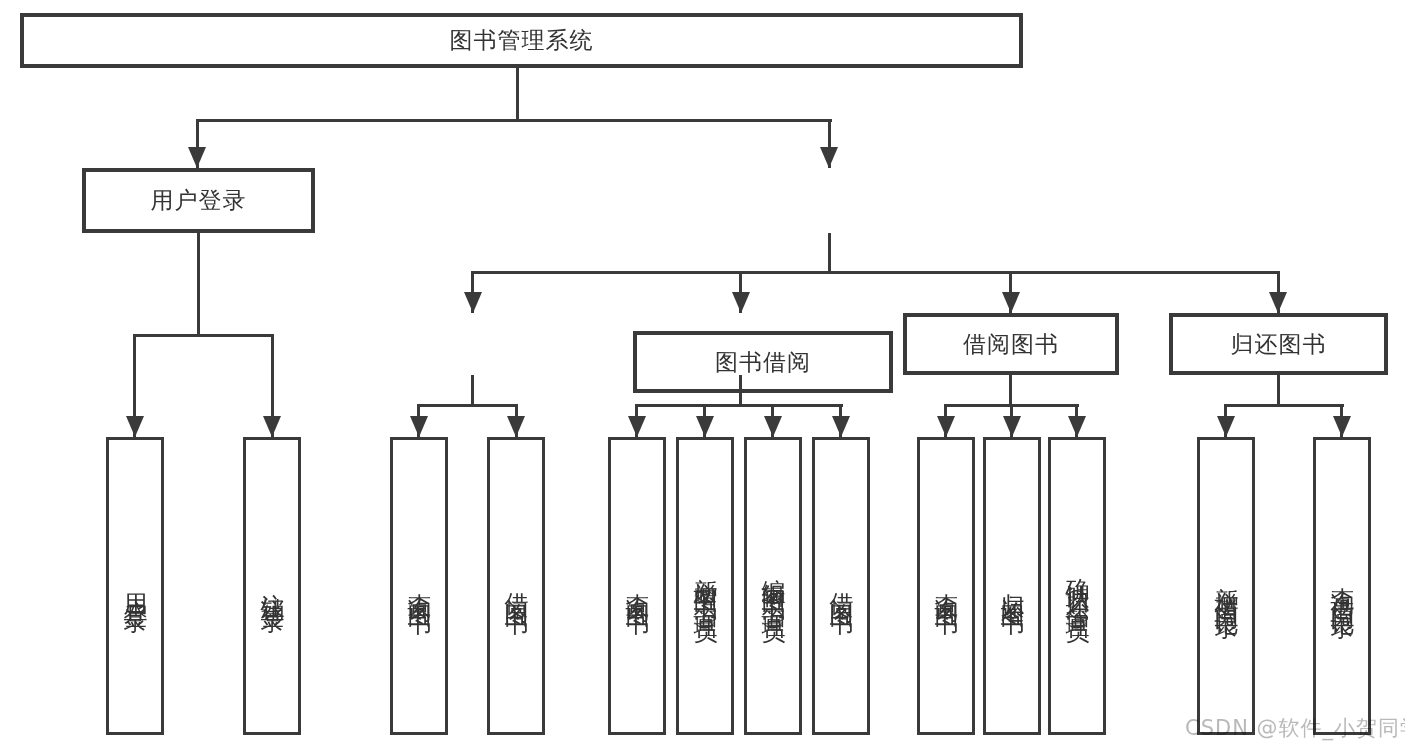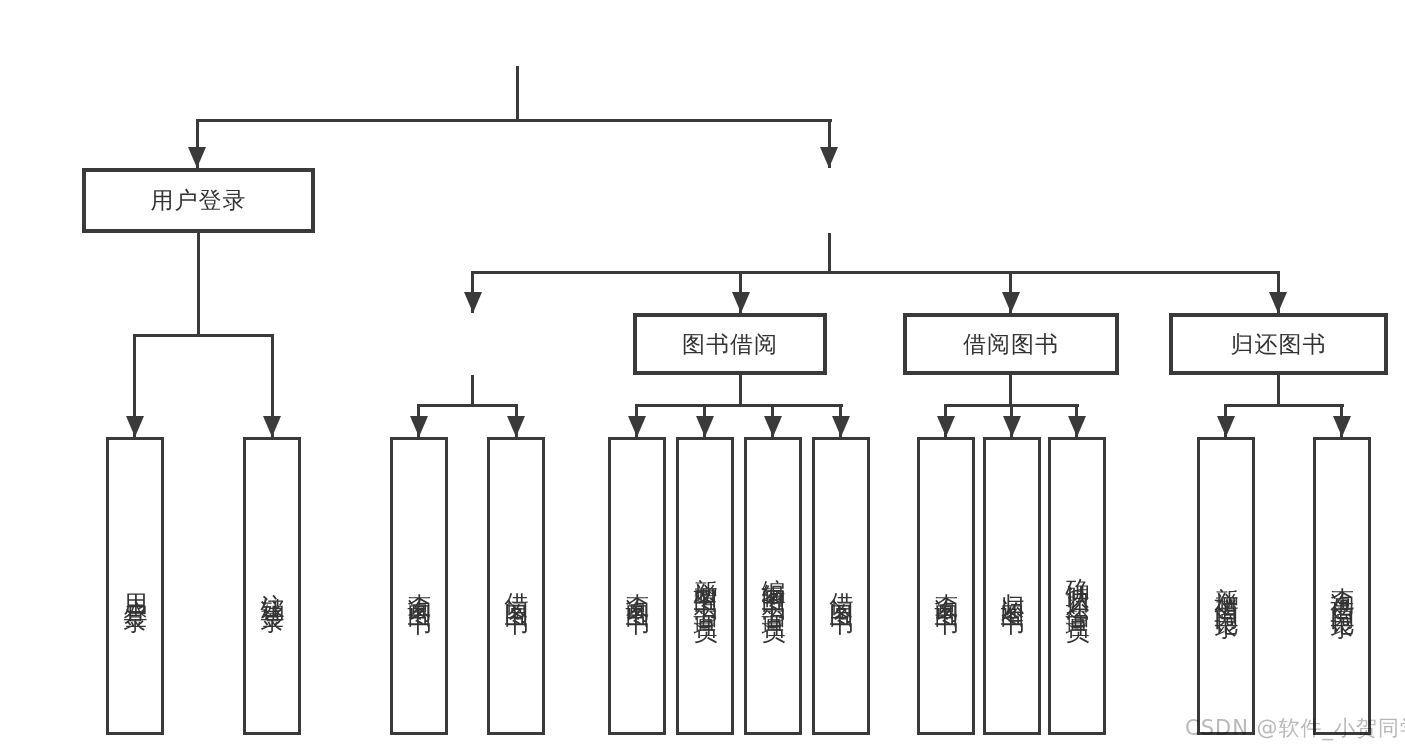--- a/index.html
+++ b/index.html
@@ -42,28 +42,31 @@
     position:absolute;left:1185px;top:714px;z-index:20;
     color:var(--wm);font-size:21px;letter-spacing:1px;
     mix-blend-mode:multiply;white-space:nowrap;
   }
 </style>
 </head>
 <body>
 
 <div class="canvas">
 
+  <div class="hbox" style="left:20px;top:13px;width:1003px;height:55px;">
+    <span>图书管理系统</span>
+  </div>
 
   <div class="hbox" style="left:82px;top:168px;width:233px;height:65px;">
     <span>用户登录</span>
   </div>
 
 
 
-  <div class="hbox" style="left:633px;top:313px;width:194px;height:62px;">
+  <div class="hbox" style="left:633px;top:331px;width:260px;height:62px;">
     <span>图书借阅</span>
   </div>
 
   <div class="hbox" style="left:903px;top:313px;width:216px;height:62px;">
     <span>借阅图书</span>
   </div>
 
   <div class="hbox" style="left:1169px;top:313px;width:219px;height:62px;">
     <span>归还图书</span>
   </div>

